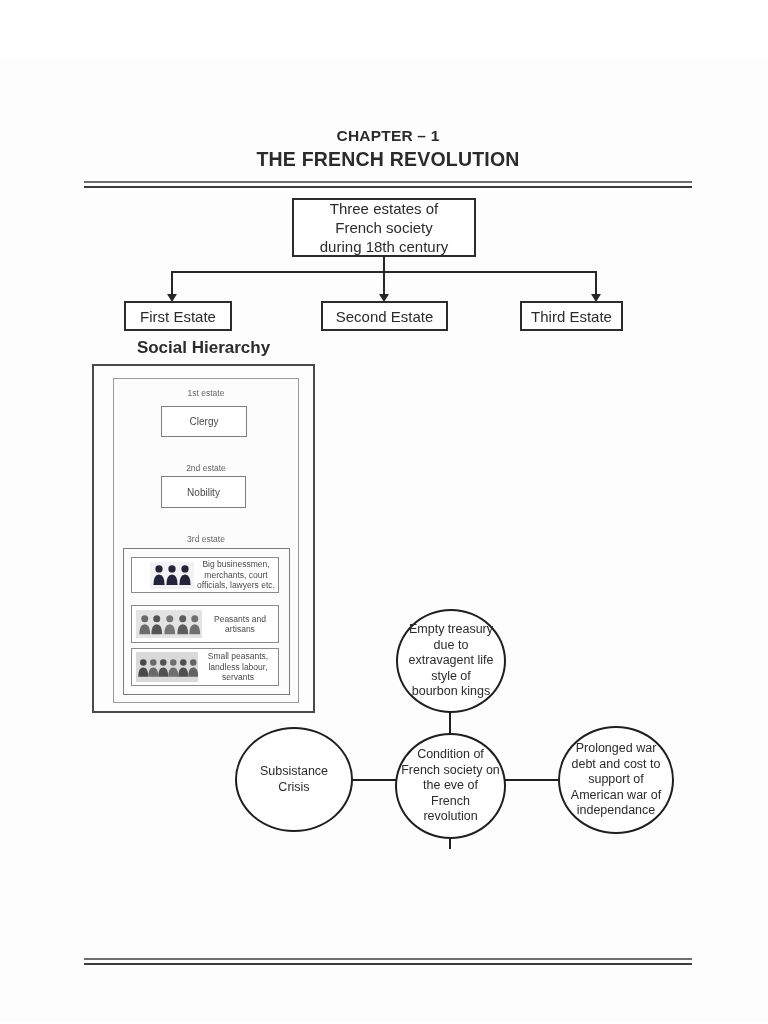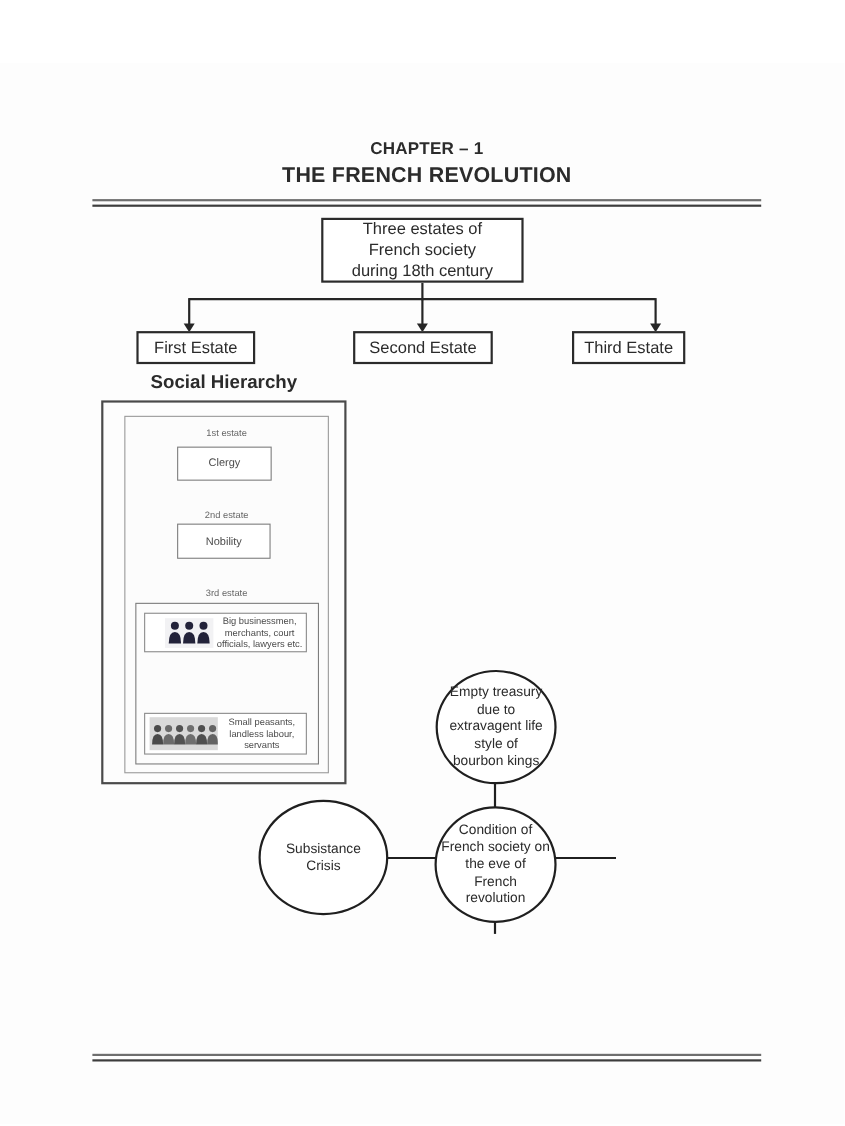--- a/index.html
+++ b/index.html
@@ -131,20 +131,31 @@
               <use href="#person-glyph" transform="translate(2,2) scale(1.4)"></use>
               <use href="#person-glyph" transform="translate(15,2) scale(1.4)"></use>
               <use href="#person-glyph" transform="translate(28,2) scale(1.4)"></use>
             </g>
           </svg>
           <span class="sh-rowtext multiline">Big businessmen,
 merchants, court
 officials, lawyers etc.</span>
         </div>
 
+        <div class="sh-row sh-row-2">
+          <svg class="sh-img" width="66" height="28" style="background:#e3e3e3">
+            <use href="#person-glyph" fill="#6b6b6b" transform="translate(2,4) scale(1.35)"></use>
+            <use href="#person-glyph" fill="#555555" transform="translate(14,4) scale(1.35)"></use>
+            <use href="#person-glyph" fill="#767676" transform="translate(27,4) scale(1.35)"></use>
+            <use href="#person-glyph" fill="#5d5d5d" transform="translate(40,4) scale(1.35)"></use>
+            <use href="#person-glyph" fill="#707070" transform="translate(52,4) scale(1.35)"></use>
+          </svg>
+          <span class="sh-rowtext multiline">Peasants and
+artisans</span>
+        </div>
 
         <div class="sh-row sh-row-3">
           <svg class="sh-img" width="62" height="30" style="background:#d9d9d9">
             <use href="#person-glyph" fill="#4a4a4a" transform="translate(1,6) scale(1.25)"></use>
             <use href="#person-glyph" fill="#6a6a6a" transform="translate(11,6) scale(1.25)"></use>
             <use href="#person-glyph" fill="#525252" transform="translate(21,6) scale(1.25)"></use>
             <use href="#person-glyph" fill="#6e6e6e" transform="translate(31,6) scale(1.25)"></use>
             <use href="#person-glyph" fill="#4f4f4f" transform="translate(41,6) scale(1.25)"></use>
             <use href="#person-glyph" fill="#636363" transform="translate(51,6) scale(1.25)"></use>
           </svg>
@@ -162,16 +173,21 @@
 extravagent life
 style of
 bourbon kings</div>
   <div class="circle circle-left multiline">Subsistance
 Crisis</div>
   <div class="circle circle-center multiline">Condition of
 French society on
 the eve of
 French
 revolution</div>
+  <div class="circle circle-right multiline">Prolonged war
+debt and cost to
+support of
+American war of
+independance</div>
 
   <div class="rule rule-bottom"></div>
 
 </div>
 
 </body></html>

